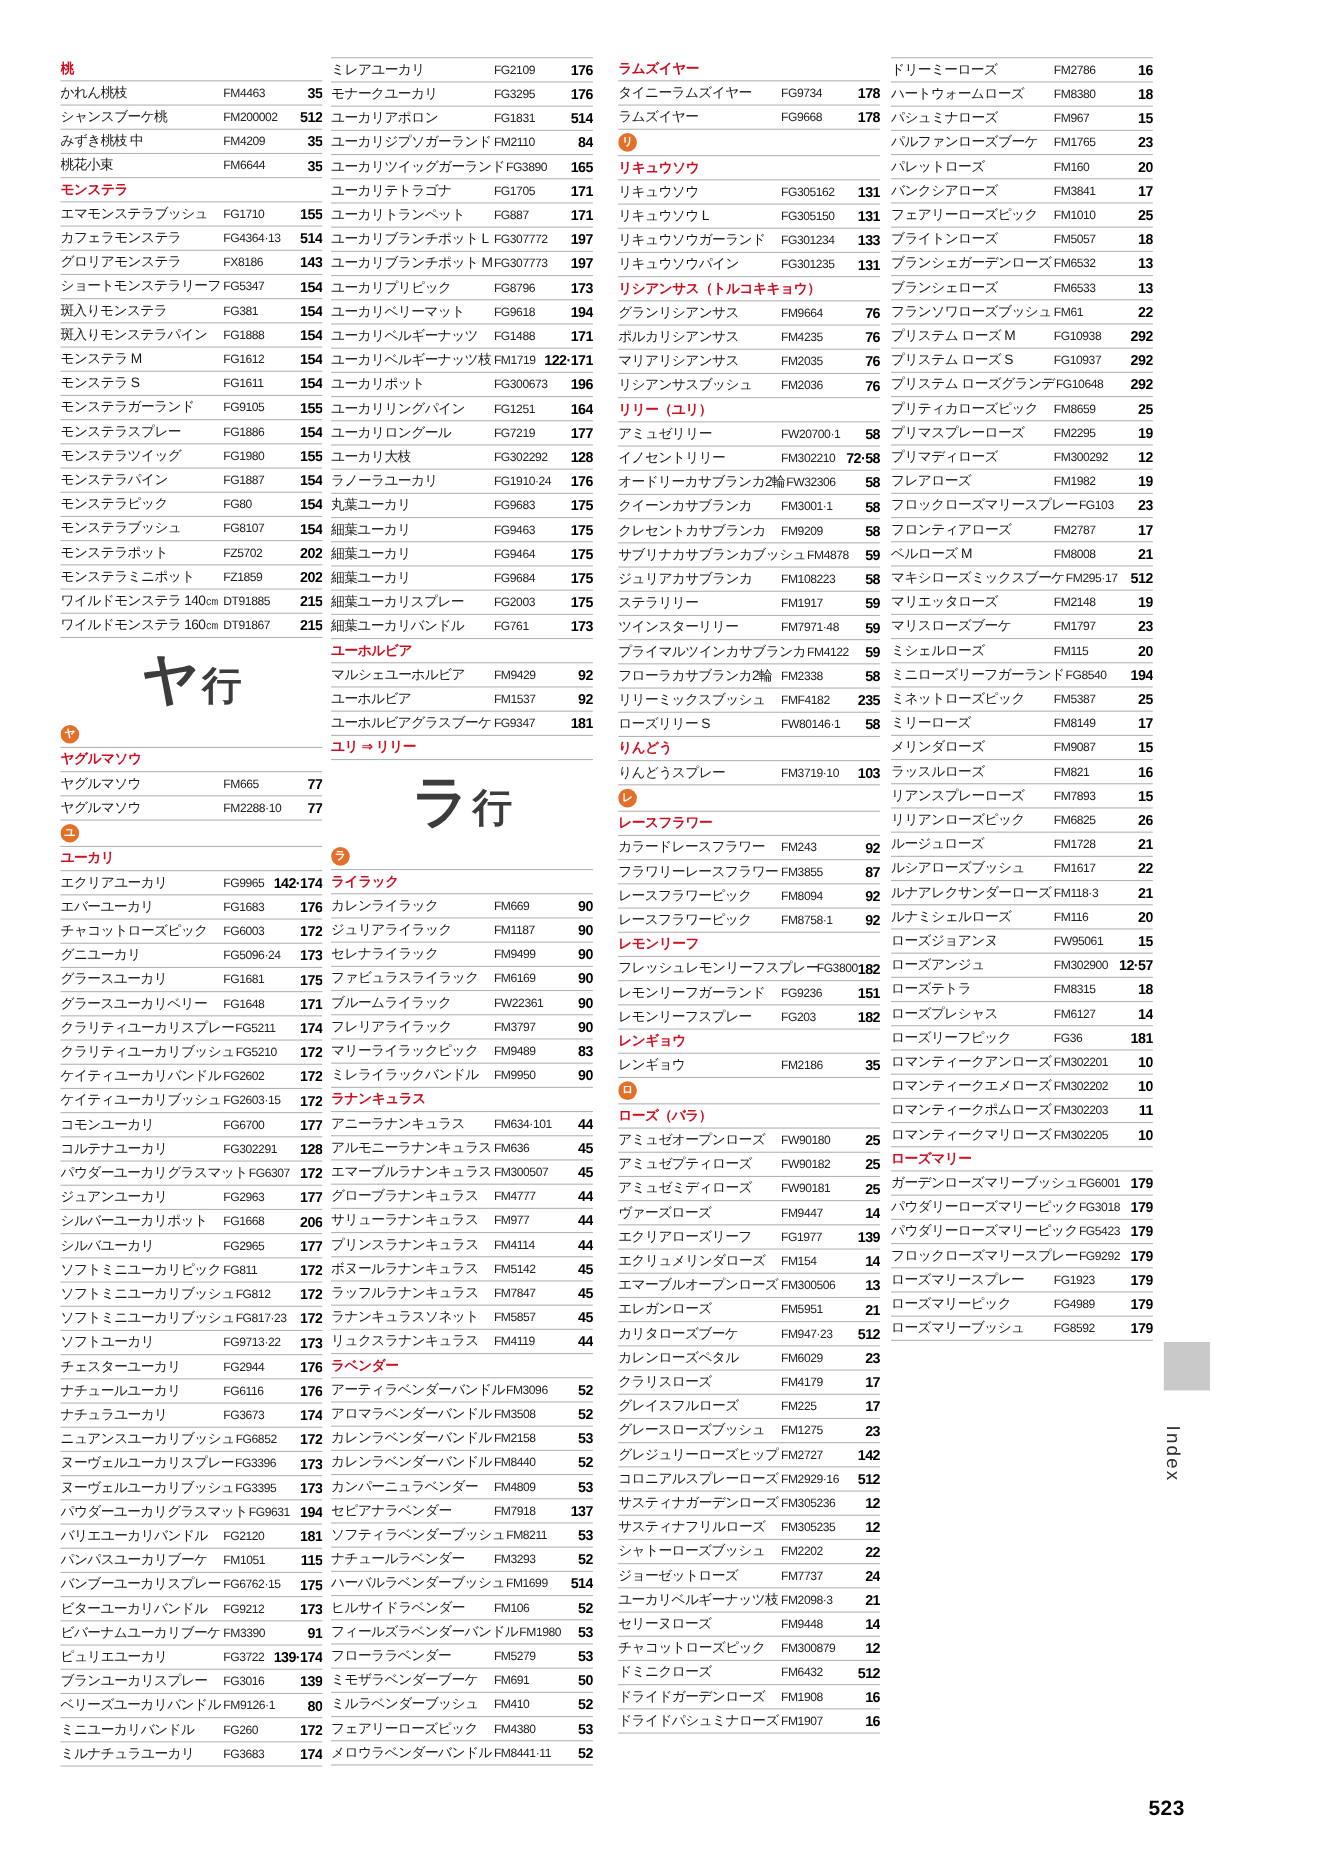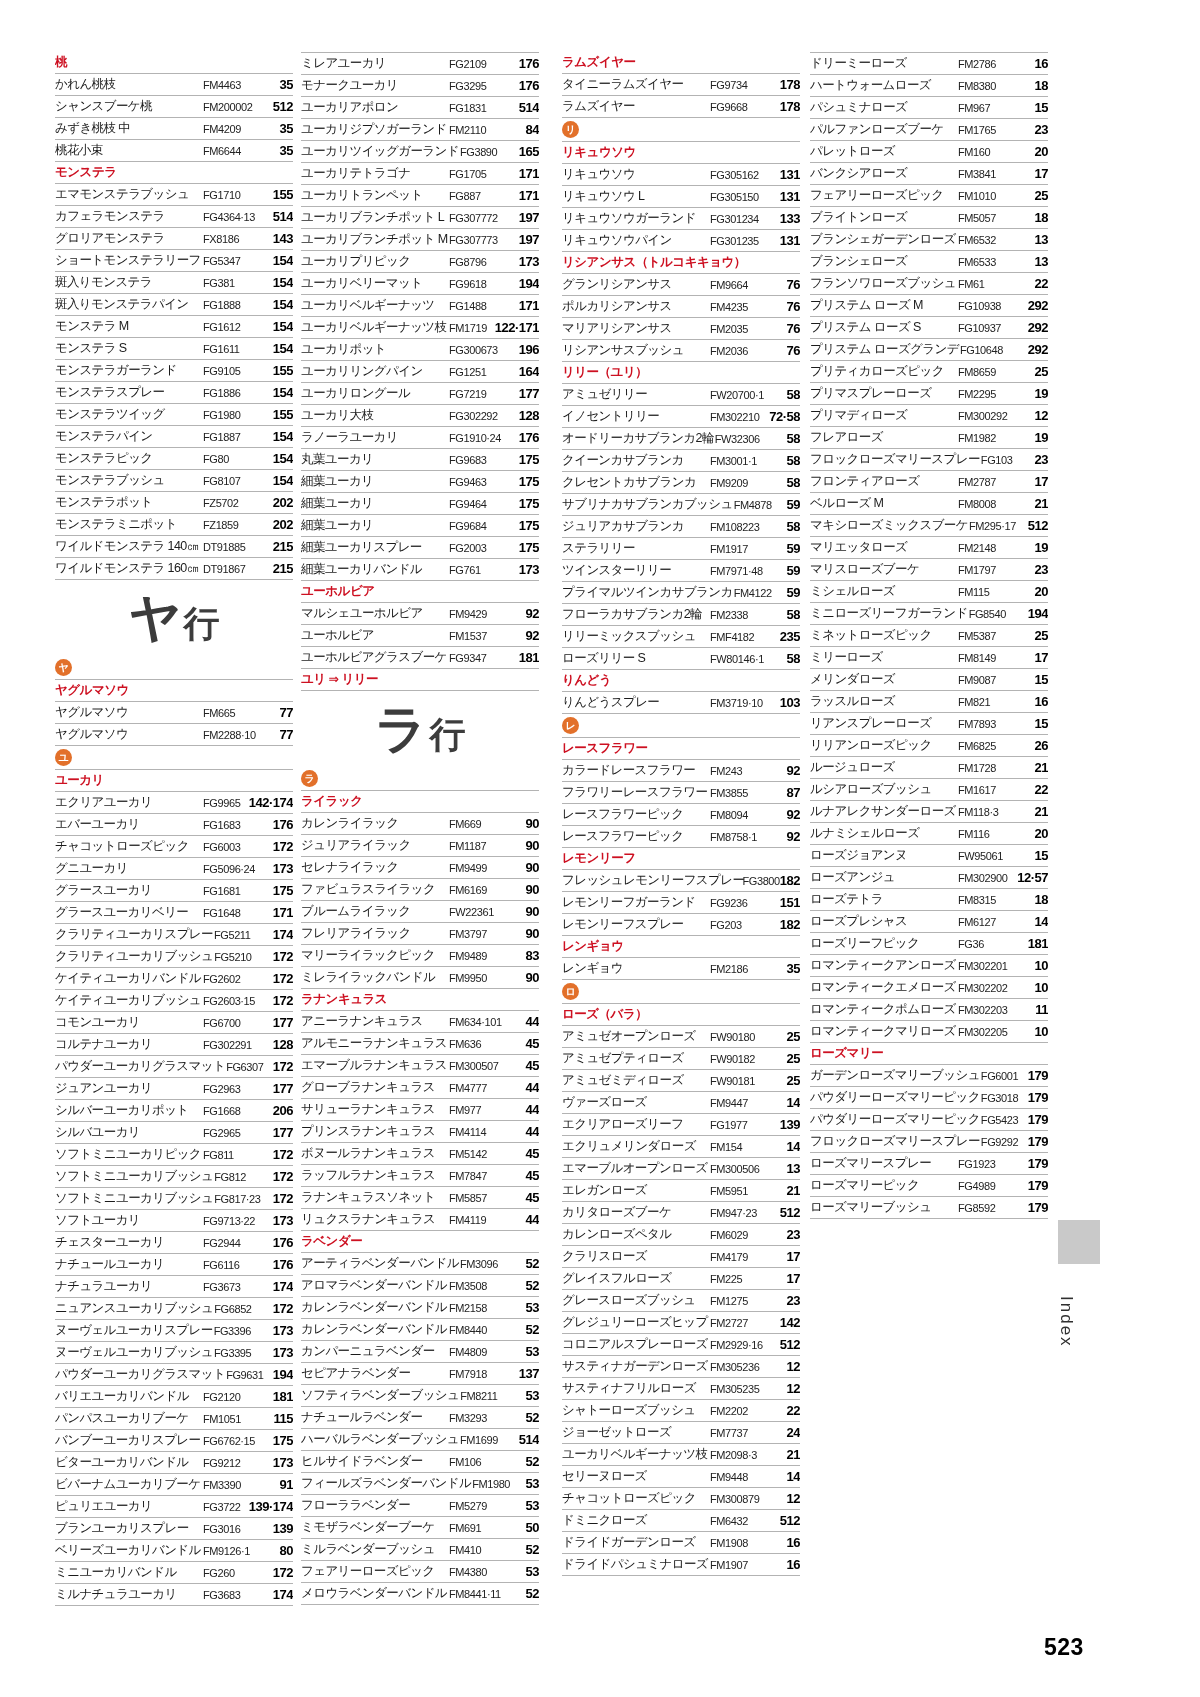--- a/index.html
+++ b/index.html
@@ -21,21 +21,21 @@
       font-size:52px;color:#3c3c3c;line-height:1;}
   .kana .k2{font-family:"DejaVu Serif","Liberation Serif",serif;font-weight:bold;
       font-size:36px;color:#3c3c3c;line-height:1;margin-left:2px;margin-top:10px;}
   .badge-row{height:24px;}
   .badge{width:17px;height:17px;border-radius:50%;background:#e2702a;color:#fff;
       font-size:10px;font-weight:bold;display:flex;align-items:center;justify-content:center;
       line-height:1;}
   .side-tab{position:absolute;left:1058px;top:1220px;width:42px;height:44px;background:#c9c9c9;}
   .index-label{position:absolute;left:1056px;top:1296px;writing-mode:vertical-rl;
       font-size:17px;color:#2f2f2f;letter-spacing:2px;font-family:"Liberation Sans",sans-serif;}
-  .page-num{position:absolute;left:1044px;top:1634px;font-size:23px;font-weight:bold;
+  .page-num{position:absolute;left:1044px;top:1634px;font-size:19px;font-weight:bold;
       color:#000;letter-spacing:0.5px;font-family:"Liberation Sans",sans-serif;}
 </style>
 </head>
 <body>
 
 <div class="page">
   <div id="col0" class="col">
       <div class="it sec">桃</div>
       <div class="it row">
         <span class="name">かれん桃枝</span>

